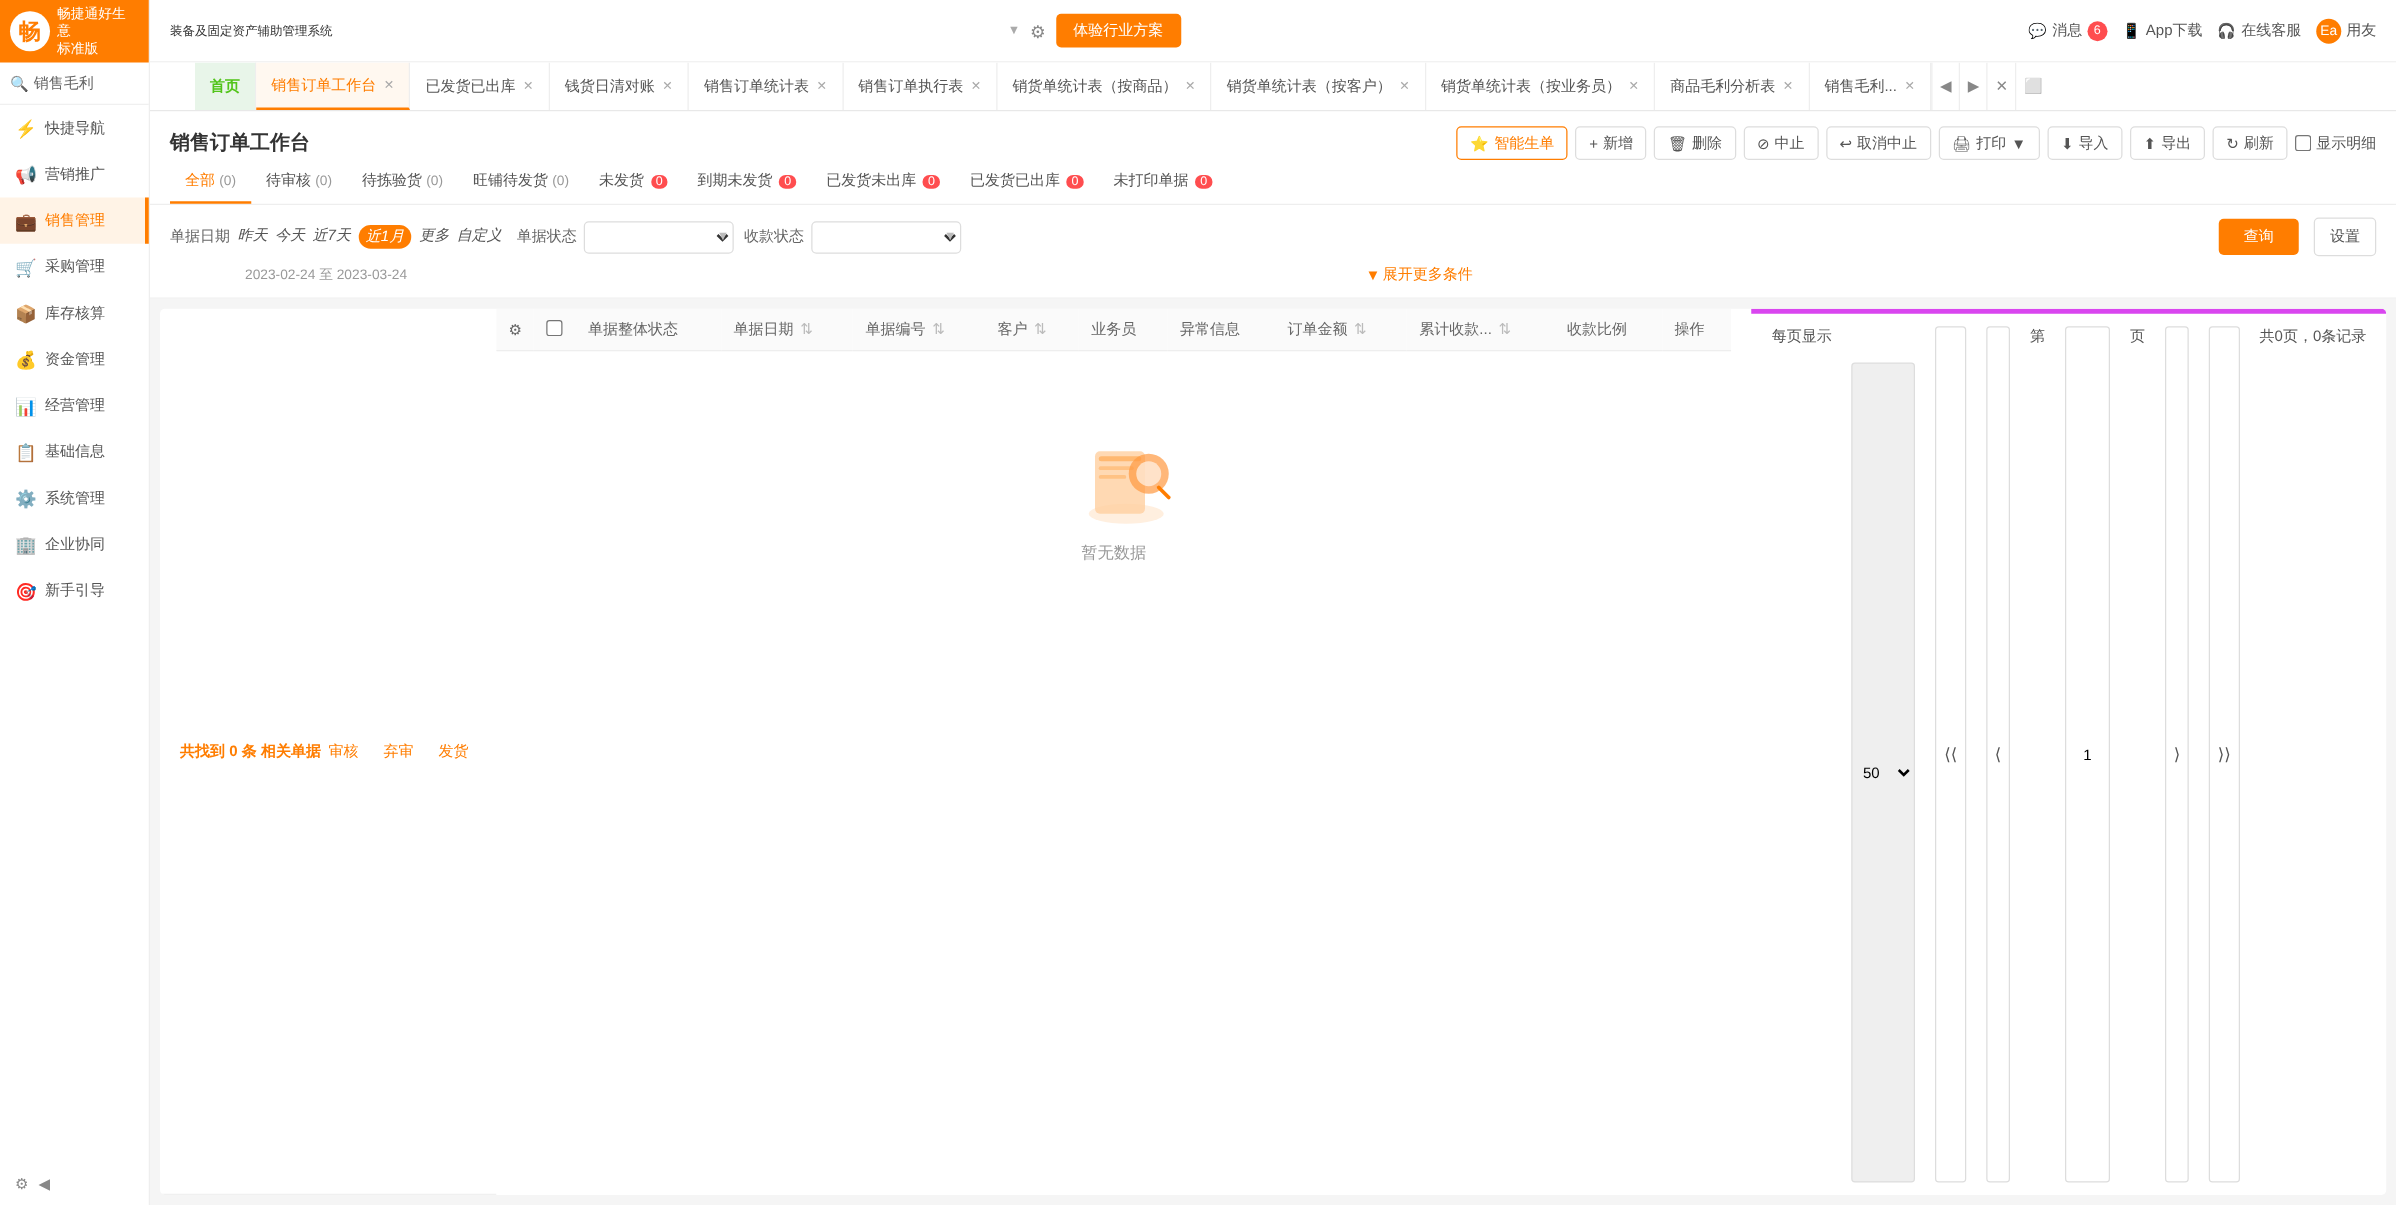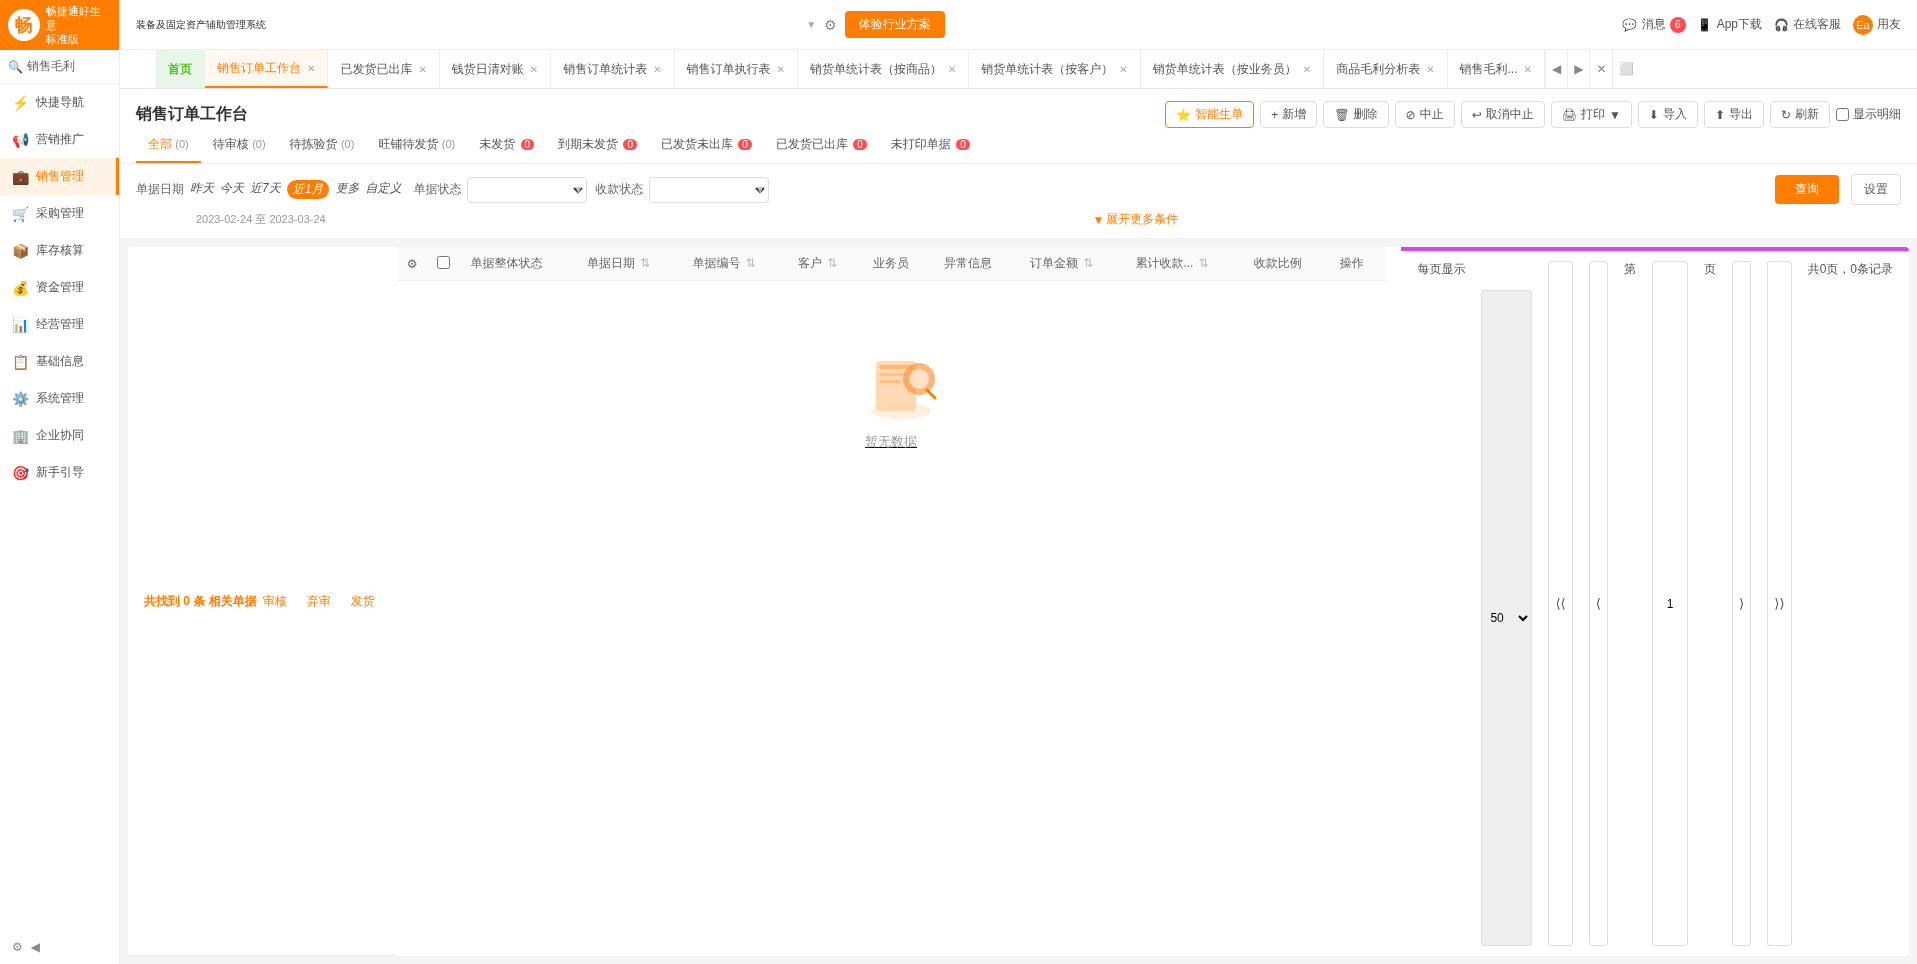--- a/index.html
+++ b/index.html
@@ -84,21 +84,21 @@
     .page-btn { padding: 2px 6px; border: 1px solid #ddd; background: white; border-radius: 3px; cursor: pointer; color: #555; }
     .page-input { border: 1px solid #ddd; border-radius: 3px; padding: 2px 4px; width: 36px; text-align: center; font-size: 12px; }
 
     
     .scroll-bar-area { height: 8px; background: #f0f0f0; margin: 0 8px; border-radius: 4px; overflow: hidden; }
     .scroll-bar-thumb { height: 100%; width: 40%; background: #d0d0d0; border-radius: 4px; margin-left: 20%; }
     .sidebar-footer { display: flex; align-items: center; padding: 10px 12px; gap: 8px; cursor: pointer; color: #888; }
 
     .filter-row-2 { display: flex; align-items: center; justify-content: center; margin-top: 6px; gap: 44px; }
 
-    .empty-wrapper { display: flex; flex-direction: column; align-items: center; justify-content: center; flex: 1; text-decoration: underline; }
+    .empty-wrapper { display: flex; flex-direction: column; align-items: center; justify-content: center; flex: 1; }
     .empty-img { width: 80px; height: 80px; position: relative; }
 
     .checkbox-col { width: 30px; text-align: center; }
   </style>
 </head>
 <body>
 
 <div class="sidebar">
   <div class="sidebar-logo">
     <div class="sidebar-logo-icon">畅</div>

